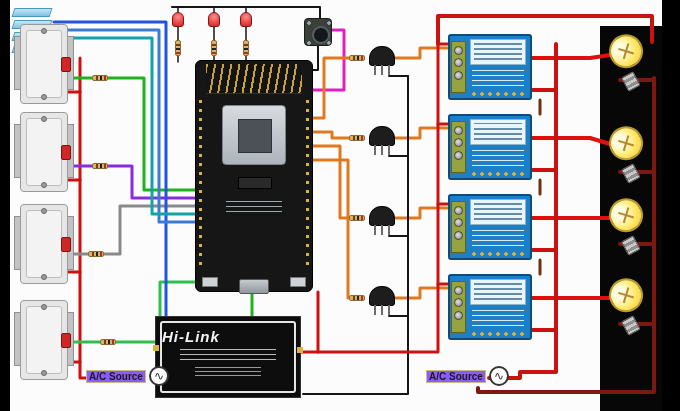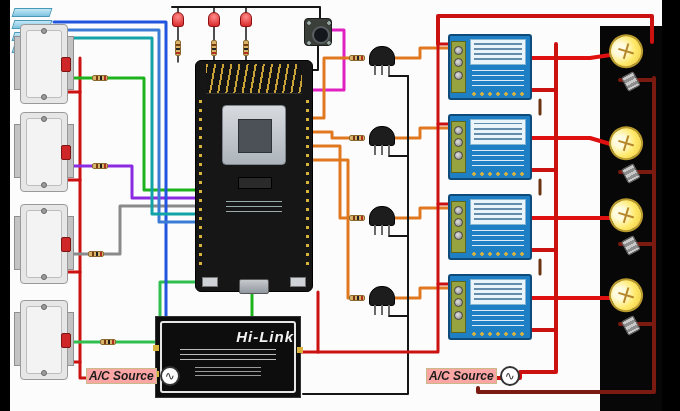--- a/index.html
+++ b/index.html
@@ -55,27 +55,27 @@
 .r-pins{position:absolute;left:20px;bottom:1px;width:56px;height:6px;background-image:radial-gradient(circle,#d9b43c 1.5px,rgba(0,0,0,0) 2px);background-size:8px 6px;}
 
 .bulb{position:absolute;left:610px;width:38px;height:54px;transform:rotate(-28deg);}
 .bulb .glass{position:absolute;right:0;top:0;width:34px;height:34px;border-radius:50%;background:radial-gradient(circle at 35% 35%,#fffbe0 20%,#ffe96a 55%,#e8c23a);border:2px solid #b89a2e;}
 .bulb .glass::before,.bulb .glass::after{content:"";position:absolute;left:14px;top:7px;width:2px;height:16px;background:#b5872a;}
 .bulb .glass::before{transform:rotate(45deg);} .bulb .glass::after{transform:rotate(-45deg);}
 .bulb .base{position:absolute;left:4px;bottom:0;width:14px;height:16px;background:repeating-linear-gradient(180deg,#c9c9c9 0 3px,#8e8e8e 3px 6px);border:1px solid #666;border-radius:2px;}
 
 .hilink{position:absolute;left:155px;top:316px;width:146px;height:82px;background:#0d0d0d;border:1px solid #333;}
 .hl-inner{position:absolute;inset:4px;border:2px solid #e6e6e6;border-radius:3px;}
-.hl-brand{color:#f2f2f2;font-weight:bold;font-style:italic;font-size:15px;text-align:right;margin-top:5px;letter-spacing:1px;}
+.hl-brand{color:#f2f2f2;font-weight:bold;font-style:italic;font-size:15px;text-align:left;margin-top:5px;letter-spacing:1px;}
 .hl-lines{margin:4px auto 0;width:72%;height:14px;background:repeating-linear-gradient(180deg,#bbb 0 1.5px,rgba(0,0,0,0) 1.5px 5px);}
 .hl-lines2{margin:4px auto 0;width:50%;height:9px;background:repeating-linear-gradient(180deg,#999 0 1px,rgba(0,0,0,0) 1px 4px);}
 .hl-pin{position:absolute;width:6px;height:6px;background:#d9b43c;}
 
 .ac{position:absolute;display:flex;align-items:center;gap:3px;}
-.ac-label{font-size:12px;font-weight:bold;font-style:italic;color:#1a1a1a;background:#fca5a5;border:1px solid #cbb98a;padding:0 2px;}
+.ac-label{font-size:10px;font-weight:bold;color:#1a1a1a;background:#8b5cf6;border:1px solid #cbb98a;padding:0 2px;}
 .ac-circle{width:20px;height:20px;border:2px solid #333;border-radius:50%;background:#fff;color:#333;font-size:12px;line-height:1;display:flex;align-items:center;justify-content:center;}
 </style>
 </head>
 <body>
 
 <div class="stage">
   <div class="paper"></div>
   <div class="strip"></div>
 
   <svg class="wires" width="680" height="411">

